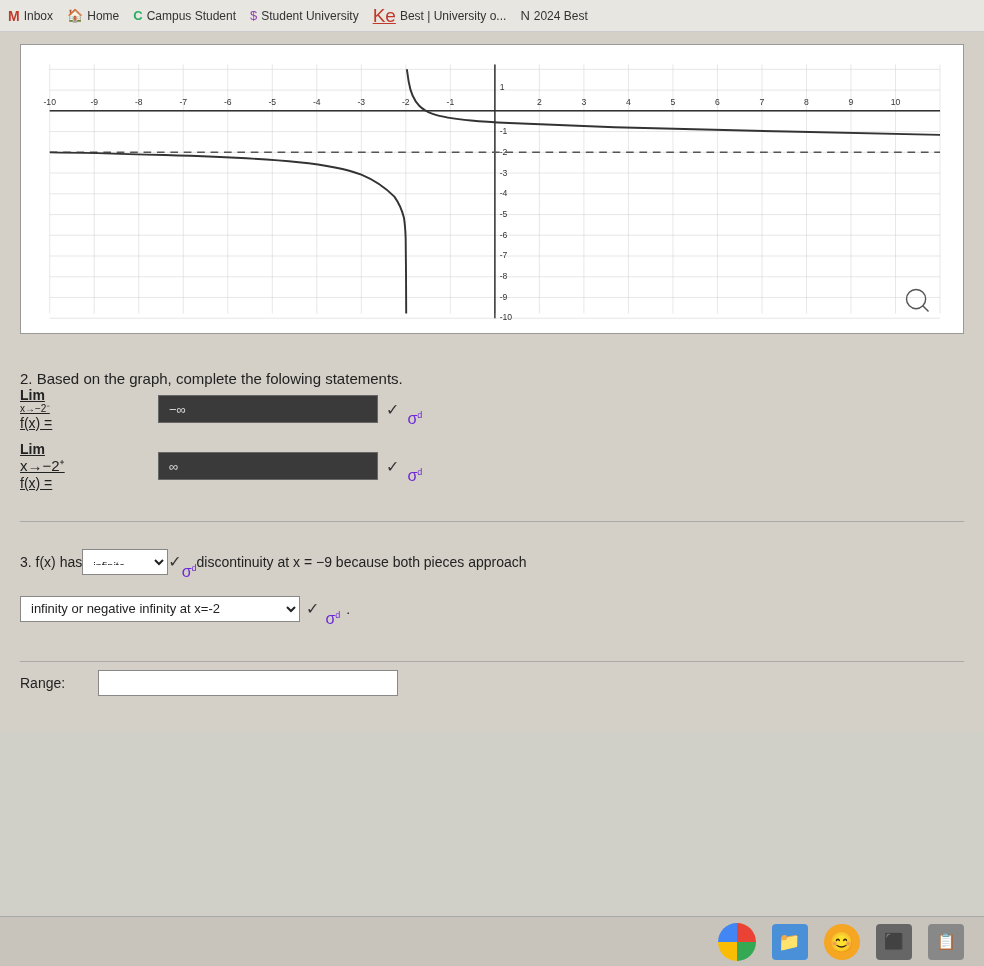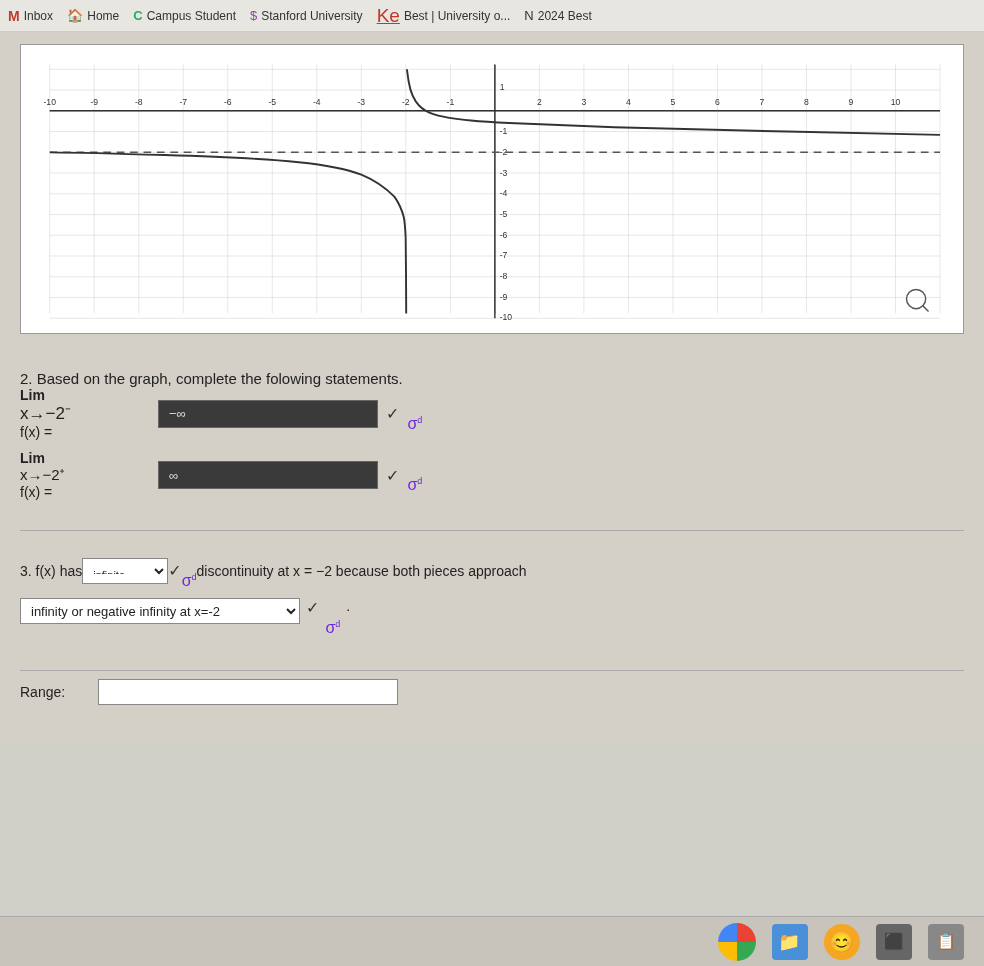--- a/index.html
+++ b/index.html
@@ -73,20 +73,21 @@
       display: flex;
       align-items: center;
       gap: 8px;
       margin-bottom: 10px;
     }
 
     .limit-label {
       font-size: 14px;
       color: #222;
       min-width: 130px;
+      text-decoration: underline;
     }
 
     .limit-input {
       background: #3a3a3a;
       color: #ddd;
       border: 1px solid #666;
       padding: 4px 10px;
       font-size: 13px;
       min-width: 220px;
       height: 28px;
@@ -121,21 +122,21 @@
       color: #222;
     }
 
     .q3-text {
       font-size: 14px;
       color: #222;
     }
 
     .q3-row2 {
       display: flex;
-      align-items: flex-start;
+      align-items: center;
       gap: 6px;
       margin-bottom: 12px;
     }
 
     .dropdown-select-wide {
       border: 1px solid #888;
       background: white;
       font-size: 13px;
       padding: 3px 6px;
       height: 26px;
@@ -214,21 +215,21 @@
   <div class="tab-item">
     <span class="tab-icon-home">🏠</span>
     <span>Home</span>
   </div>
   <div class="tab-item">
     <span class="tab-icon-c">C</span>
     <span>Campus Student</span>
   </div>
   <div class="tab-item">
     <span class="tab-icon-s">$</span>
-    <span>Stanford University</span>
+    <span>Student University</span>
   </div>
   <div class="tab-item">
     <span class="tab-icon-k">Ke</span>
     <span>Best | University o...</span>
   </div>
   <div class="tab-item">
     <span class="tab-icon-n">N</span>
     <span>2024 Best</span>
   </div>
 </div>
@@ -360,21 +361,21 @@
       <line x1="942" y1="267" x2="948" y2="273" stroke="#555" stroke-width="1.5"></line>
     </svg>
   </div>
 
   <div class="question-section">
     <p class="question-text">2. Based on the graph, complete the folowing statements.</p>
 
     <div class="limit-row">
       <span class="limit-label">
         <span style="font-weight:bold;font-size:14px">Lim</span>
-        <span style="font-size:17px;display:block;margin-top:-2px">x→−2⁻</span>
+        <span style="font-size:10px;display:block;margin-top:-2px">x→−2⁻</span>
         <span style="font-size:14px"> f(x) =</span>
       </span>
       <input class="limit-input" type="text" value="−∞" style="">
       <span class="check-icon">✓</span>
       <span class="sigma-icon">σ<sup style="font-size:9px">d</sup></span>
     </div>
 
     <div class="limit-row">
       <span class="limit-label">
         <span style="font-weight:bold;font-size:14px">Lim</span>
@@ -393,21 +394,21 @@
     <div class="q3-row">
       <span class="q3-text">3. f(x) has</span>
       <select class="dropdown-select">
         <option>infinite</option>
         <option>jump</option>
         <option>removable</option>
         <option>none</option>
       </select>
       <span class="check-icon">✓</span>
       <span class="sigma-icon">σ<sup style="font-size:9px">d</sup></span>
-      <span class="q3-text">discontinuity at x = −2 because both pieces approach</span>
+      <span class="q3-text">discontinuity at x = −9 because both pieces approach</span>
     </div>
     <div class="q3-row2">
       <select class="dropdown-select-wide">
         <option>infinity or negative infinity at x=-2</option>
         <option>the same value</option>
         <option>different finite values</option>
       </select>
       <span class="check-icon">✓</span>
       <span class="sigma-icon">σ<sup style="font-size:9px">d</sup></span>
       <span class="q3-text">.</span>

